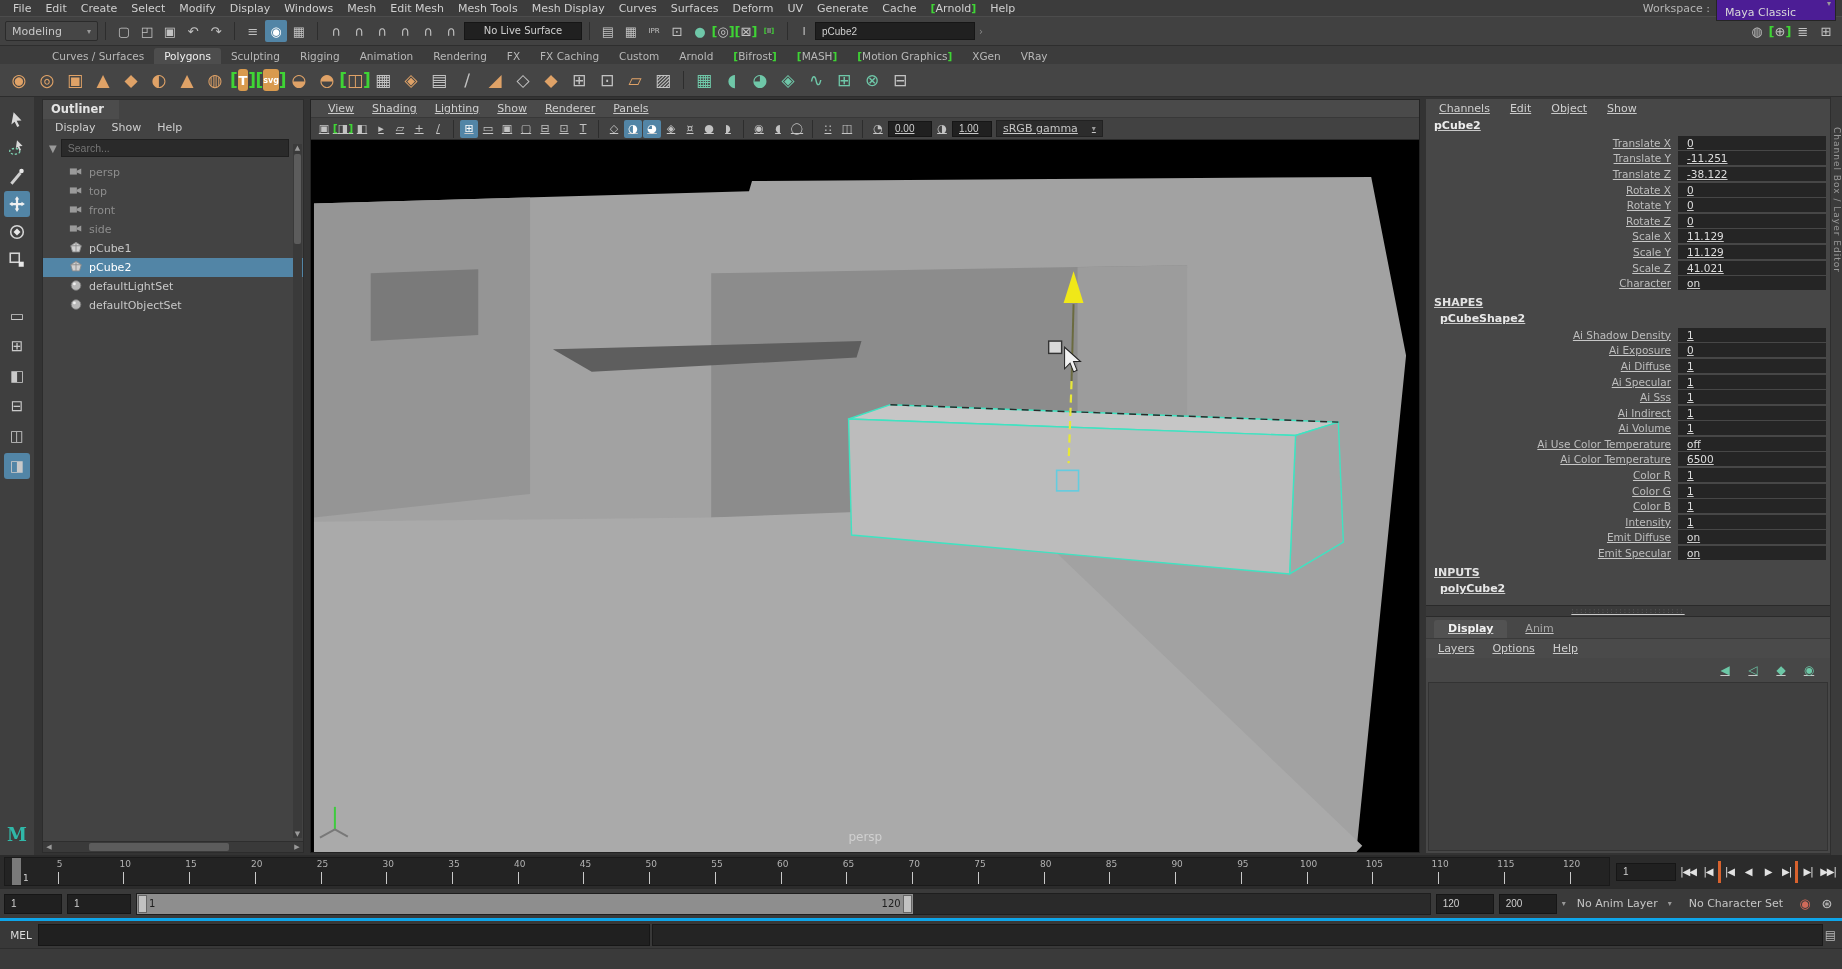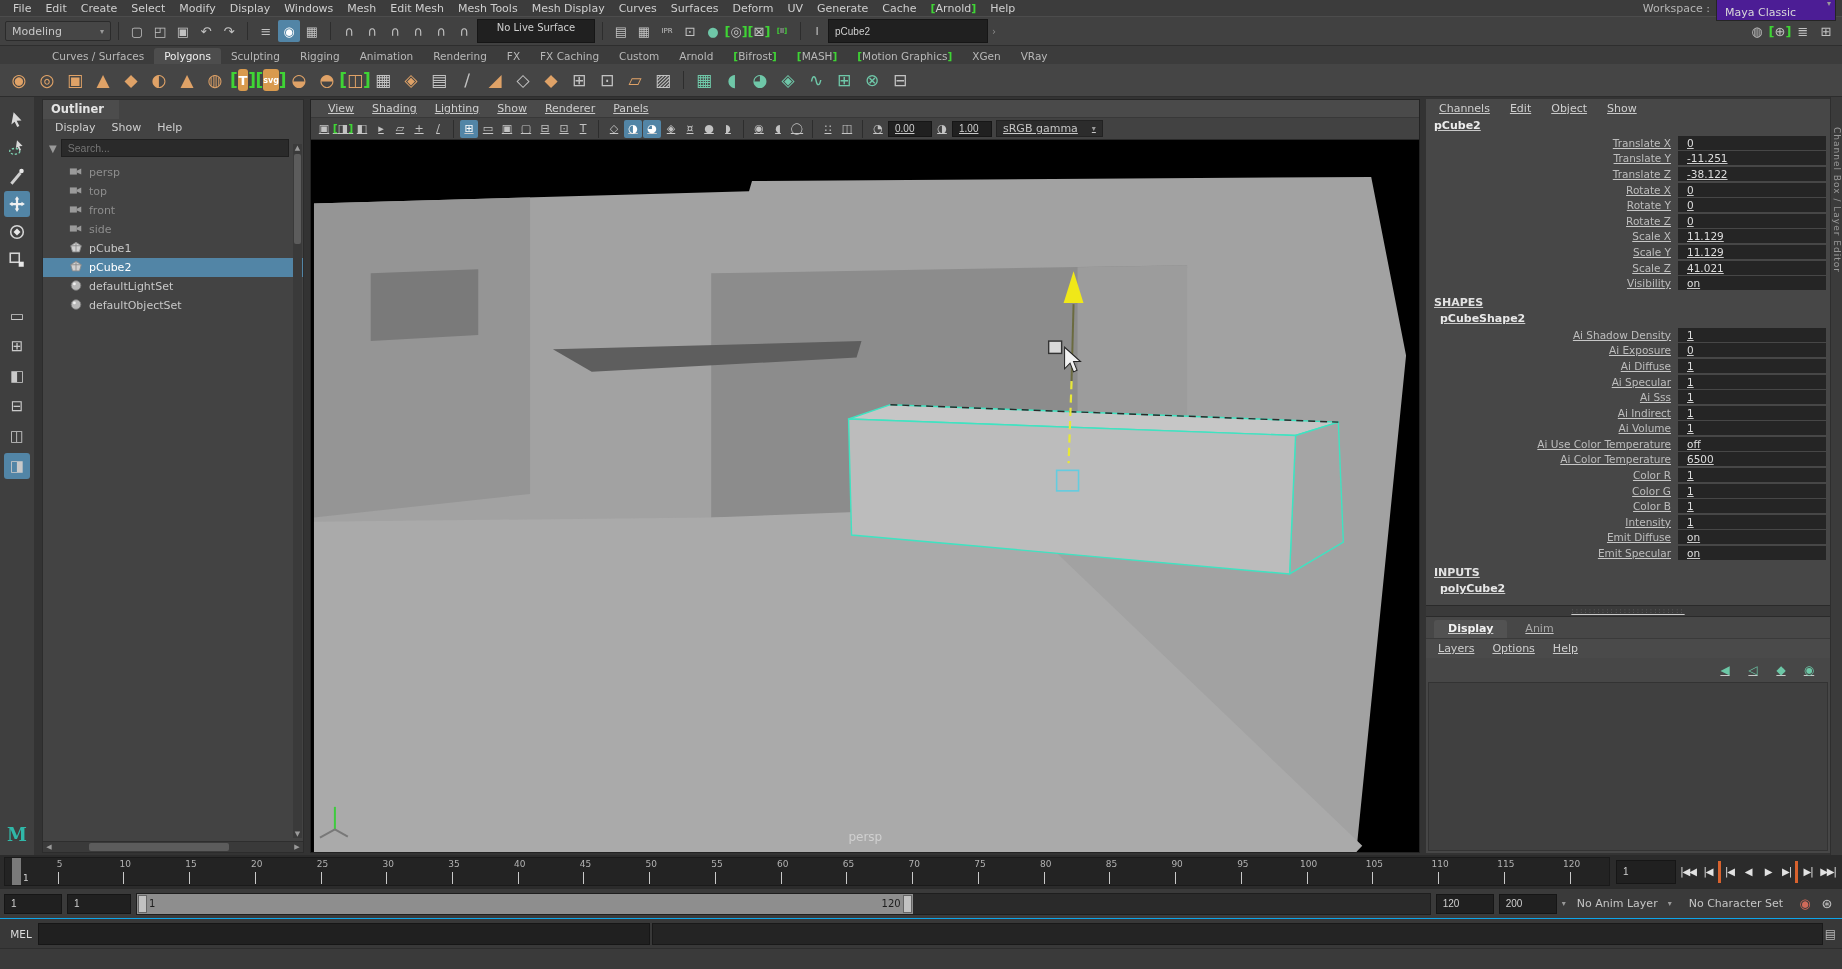--- a/index.html
+++ b/index.html
@@ -15,31 +15,31 @@
   .bkt { color:#3fd435; font-weight:bold; }
   .menubar .spacer { flex:1; }
   .workspace { display:flex; align-items:center; gap:6px; }
   .ws-label { color:#b5b5b5; }
   .ws-select { background:#4c1d95; border:1px solid #252525; padding:9px 18px 1px 8px; position:relative; color:#d8d8d8; min-width:120px; }
   .caret { font-size:8px; color:#9a9a9a; }
   .ws-select .caret { position:absolute; right:4px; top:2px; }
 
   
   .statusline { height:30px; background:#414141; border-top:1px solid #4c4c4c; border-bottom:1px solid #2e2e2e; display:flex; align-items:center; padding:0 5px; gap:2px; flex:0 0 auto; }
-  .mode-select { width:106px; height:20px; background:#464646; border:1px solid #2b2b2b; border-radius:2px; display:flex; align-items:center; justify-content:space-between; padding:0 6px; }
+  .mode-select { width:93px; height:20px; background:#464646; border:1px solid #2b2b2b; border-radius:2px; display:flex; align-items:center; justify-content:space-between; padding:0 6px; }
   .sl-group { display:flex; align-items:center; gap:1px; }
   .icon { width:22px; height:22px; display:inline-flex; align-items:center; justify-content:center; font-size:13px; color:#c2c2c2; border-radius:2px; cursor:default; }
   .icon.small { width:18px; height:18px; font-size:11px; }
   .icon.active { background:#5285a6; color:#fff; }
   .icon.teal { color:#6fc7a8; }
   .icon.orange { color:#dfa267; }
   .icon.tiny-text { font-size:7px; letter-spacing:0; }
   .group-divider { width:1px; height:18px; background:#2d2d2d; margin:0 5px; }
   .collapse-handle { color:#8a8a8a; font-size:10px; padding:0 2px; }
-  .dfield { background:#202020; border:1px solid #161616; color:#cfcfcf; font-size:10px; height:24px; line-height:16px; padding:0 6px; }
+  .dfield { background:#202020; border:1px solid #161616; color:#cfcfcf; font-size:10px; height:18px; line-height:16px; padding:0 6px; }
   input.dfield { outline:none; }
   .live-surface { width:118px; text-align:center; }
   .sel-field { width:160px; }
 
   
   .shelf-tabs { height:18px; background:#3c3c3c; display:flex; align-items:flex-end; padding-left:42px; flex:0 0 auto; }
   .shelf-tab { padding:2px 10px 2px; font-size:10.5px; color:#b8b8b8; white-space:nowrap; cursor:default; }
   .shelf-tab.active { background:#4d4d4d; color:#f0f0f0; border-radius:3px 3px 0 0; }
   .shelf-row { height:33px; background:#454545; border-bottom:1px solid #2d2d2d; display:flex; align-items:center; padding:0 6px; gap:2px; flex:0 0 auto; }
   .shelf-row .icon { width:26px; height:26px; font-size:17px; }
@@ -135,21 +135,21 @@
   .rs-track { flex:1; height:22px; background:#2a2a2a; border:1px solid #1e1e1e; position:relative; }
   .rs-bar { position:absolute; left:0; top:0; bottom:0; width:60%; background:#8e8e8e; display:flex; align-items:center; justify-content:space-between; padding:0 4px; color:#1d1d1d; font-size:10px; }
   .rs-handle { position:absolute; top:1px; bottom:1px; width:9px; background:#c2c2c2; border:1px solid #666; }
   .rs-handle.left { left:1px; } .rs-handle.right { right:1px; }
   .rs-bar .rs-bar-label { position:relative; z-index:2; padding:0 8px; }
   .rs-select { display:flex; align-items:center; gap:10px; height:20px; padding:0 6px; color:#c5c5c5; white-space:nowrap; }
   .rs-icon { width:22px; text-align:center; font-size:13px; color:#c9c9c9; }
   .rs-icon.red { color:#d06a5a; }
 
   
-  .commandline { height:30px; background:#383838; border-top:1px solid #0ea5e9; display:flex; align-items:center; padding:0 6px; gap:2px; flex:0 0 auto; }
+  .commandline { height:30px; background:#383838; border-top:3px solid #0ea5e9; display:flex; align-items:center; padding:0 6px; gap:2px; flex:0 0 auto; }
   .mel-label { width:30px; text-align:center; color:#dcdcdc; font-size:10.5px; }
   .mel-input { width:612px; height:22px; }
   .mel-results { flex:1; height:22px; background:#242424; border:1px solid #191919; }
   .script-icon { color:#b9b9b9; font-size:12px; }
 
   .helpline { height:21px; background:#3a3a3a; border-top:1px solid #2d2d2d; flex:0 0 auto; }
 </style>
 </head>
 <body>
 
@@ -739,21 +739,21 @@
           </div>
           <div class="cb-row">
             <span class="cb-label">Scale Y</span>
             <span class="cb-value">11.129</span>
           </div>
           <div class="cb-row">
             <span class="cb-label">Scale Z</span>
             <span class="cb-value">41.021</span>
           </div>
           <div class="cb-row">
-            <span class="cb-label">Visibility</span>
+            <span class="cb-label">Character</span>
             <span class="cb-value">on</span>
           </div>
         </div>
       <div class="cb-section">SHAPES</div>
       <div class="cb-subobject">pCubeShape2</div>
       <div class="cb-rows" id="cb-shape-rows">
           <div class="cb-row">
             <span class="cb-label">Ai Shadow Density</span>
             <span class="cb-value">1</span>
           </div>

